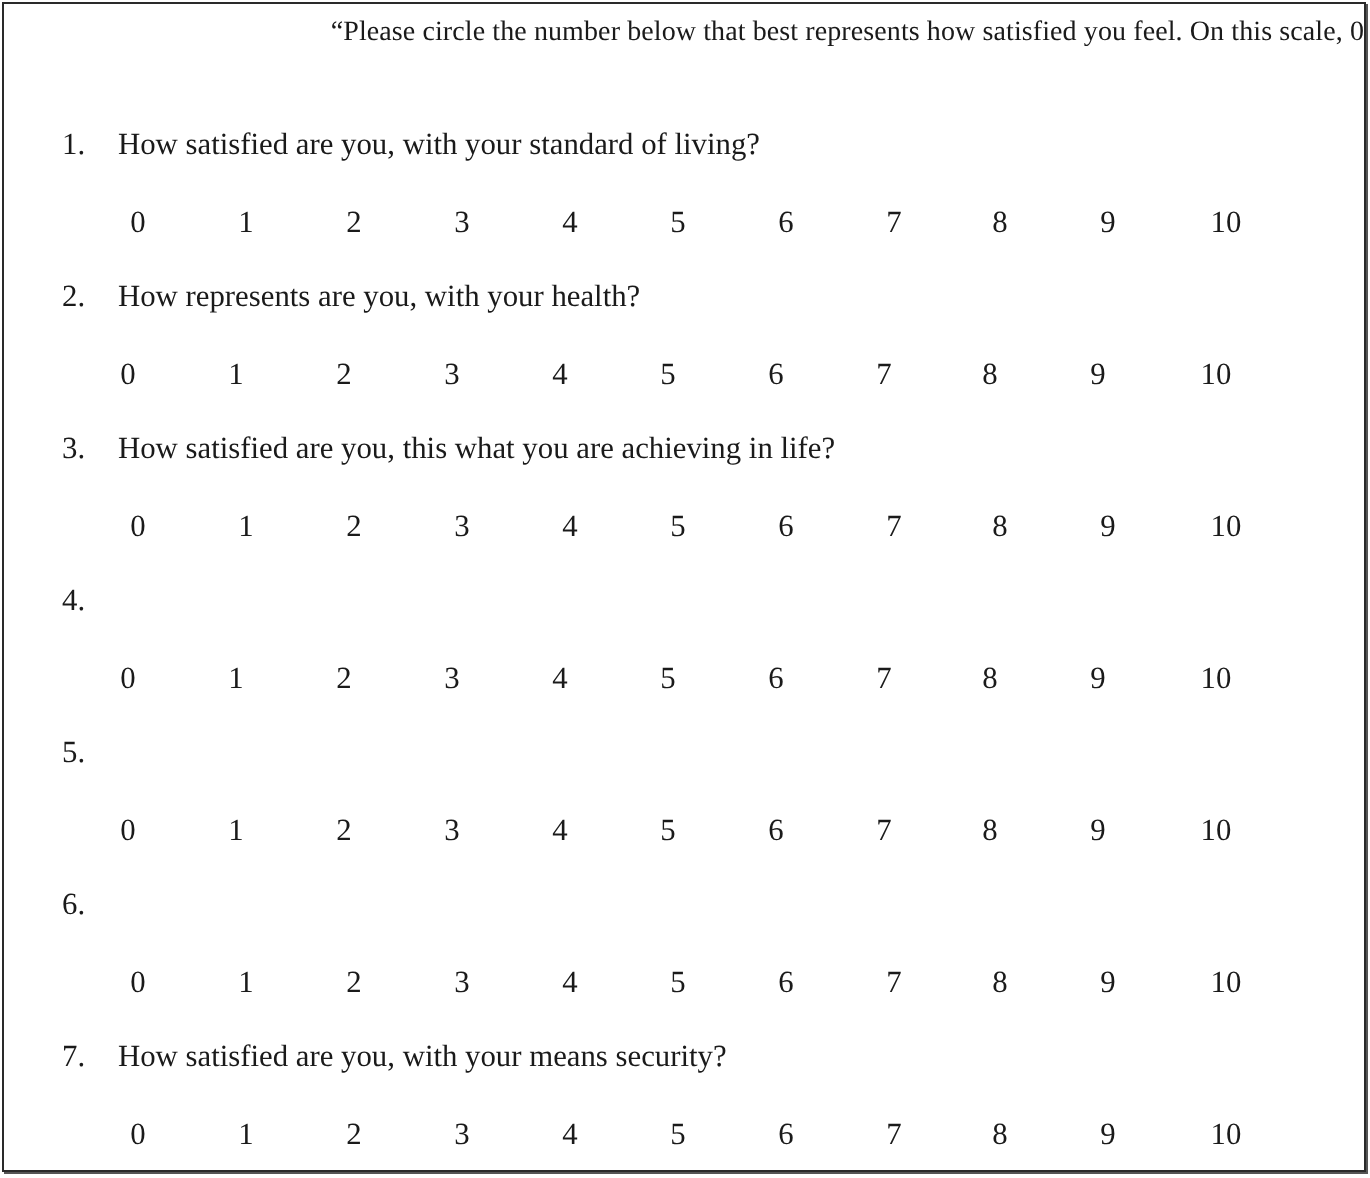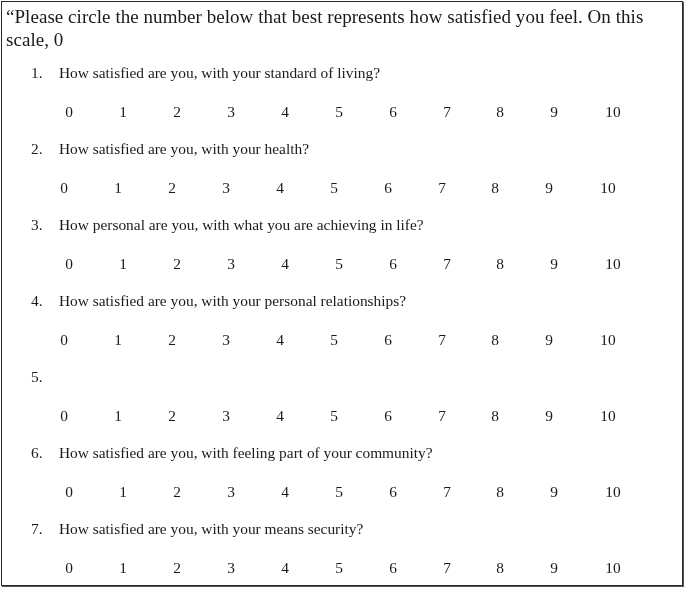--- a/index.html
+++ b/index.html
@@ -23,23 +23,24 @@
       height: 583px;
       border: 1.5px solid #2a2a2a;
       box-shadow: 1px 1px 0 #555;
       background: #fff;
     }
     .intro {
       position: absolute;
       left: 4px;
       top: 3px;
       width: 676px;
-      font-size: 19px;
+      font-size: 14px;
       line-height: 23px;
       letter-spacing: 0.05px;
+      text-align: right;
     }
     .question {
       position: absolute;
       left: 0;
       width: 680px;
       height: 76px;
     }
     .q-num {
       position: absolute;
       left: 29px;
@@ -94,57 +95,56 @@
         <span class="scale-opt" style="left: 379px;">6</span>
         <span class="scale-opt" style="left: 433px;">7</span>
         <span class="scale-opt" style="left: 486px;">8</span>
         <span class="scale-opt" style="left: 540px;">9</span>
         <span class="scale-opt" style="left: 597px; width: 28px;">10</span>
       </div>
   </div>
 
   <div class="question" style="top:137px;">
     <span class="q-num">2.</span>
-    <span class="q-text">How satisfied are you, with your health?</span>
+    <span class="q-text">How represents are you, with your health?</span>
     <div class="scale">
         <span class="scale-opt" style="left: 50px;">0</span>
         <span class="scale-opt" style="left: 104px;">1</span>
         <span class="scale-opt" style="left: 158px;">2</span>
         <span class="scale-opt" style="left: 212px;">3</span>
         <span class="scale-opt" style="left: 266px;">4</span>
         <span class="scale-opt" style="left: 320px;">5</span>
         <span class="scale-opt" style="left: 374px;">6</span>
         <span class="scale-opt" style="left: 428px;">7</span>
         <span class="scale-opt" style="left: 481px;">8</span>
         <span class="scale-opt" style="left: 535px;">9</span>
         <span class="scale-opt" style="left: 592px; width: 28px;">10</span>
       </div>
   </div>
 
   <div class="question" style="top:213px;">
     <span class="q-num">3.</span>
-    <span class="q-text">How personal are you, with what you are achieving in life?</span>
+    <span class="q-text">How satisfied are you, this what you are achieving in life?</span>
     <div class="scale">
         <span class="scale-opt" style="left: 55px;">0</span>
         <span class="scale-opt" style="left: 109px;">1</span>
         <span class="scale-opt" style="left: 163px;">2</span>
         <span class="scale-opt" style="left: 217px;">3</span>
         <span class="scale-opt" style="left: 271px;">4</span>
         <span class="scale-opt" style="left: 325px;">5</span>
         <span class="scale-opt" style="left: 379px;">6</span>
         <span class="scale-opt" style="left: 433px;">7</span>
         <span class="scale-opt" style="left: 486px;">8</span>
         <span class="scale-opt" style="left: 540px;">9</span>
         <span class="scale-opt" style="left: 597px; width: 28px;">10</span>
       </div>
   </div>
 
   <div class="question" style="top:289px;">
     <span class="q-num">4.</span>
-    <span class="q-text">How satisfied are you, with your personal relationships?</span>
     <div class="scale">
         <span class="scale-opt" style="left: 50px;">0</span>
         <span class="scale-opt" style="left: 104px;">1</span>
         <span class="scale-opt" style="left: 158px;">2</span>
         <span class="scale-opt" style="left: 212px;">3</span>
         <span class="scale-opt" style="left: 266px;">4</span>
         <span class="scale-opt" style="left: 320px;">5</span>
         <span class="scale-opt" style="left: 374px;">6</span>
         <span class="scale-opt" style="left: 428px;">7</span>
         <span class="scale-opt" style="left: 481px;">8</span>
@@ -165,21 +165,20 @@
         <span class="scale-opt" style="left: 374px;">6</span>
         <span class="scale-opt" style="left: 428px;">7</span>
         <span class="scale-opt" style="left: 481px;">8</span>
         <span class="scale-opt" style="left: 535px;">9</span>
         <span class="scale-opt" style="left: 592px; width: 28px;">10</span>
       </div>
   </div>
 
   <div class="question" style="top:441px;">
     <span class="q-num">6.</span>
-    <span class="q-text">How satisfied are you, with feeling part of your community?</span>
     <div class="scale">
         <span class="scale-opt" style="left: 55px;">0</span>
         <span class="scale-opt" style="left: 109px;">1</span>
         <span class="scale-opt" style="left: 163px;">2</span>
         <span class="scale-opt" style="left: 217px;">3</span>
         <span class="scale-opt" style="left: 271px;">4</span>
         <span class="scale-opt" style="left: 325px;">5</span>
         <span class="scale-opt" style="left: 379px;">6</span>
         <span class="scale-opt" style="left: 433px;">7</span>
         <span class="scale-opt" style="left: 486px;">8</span>

